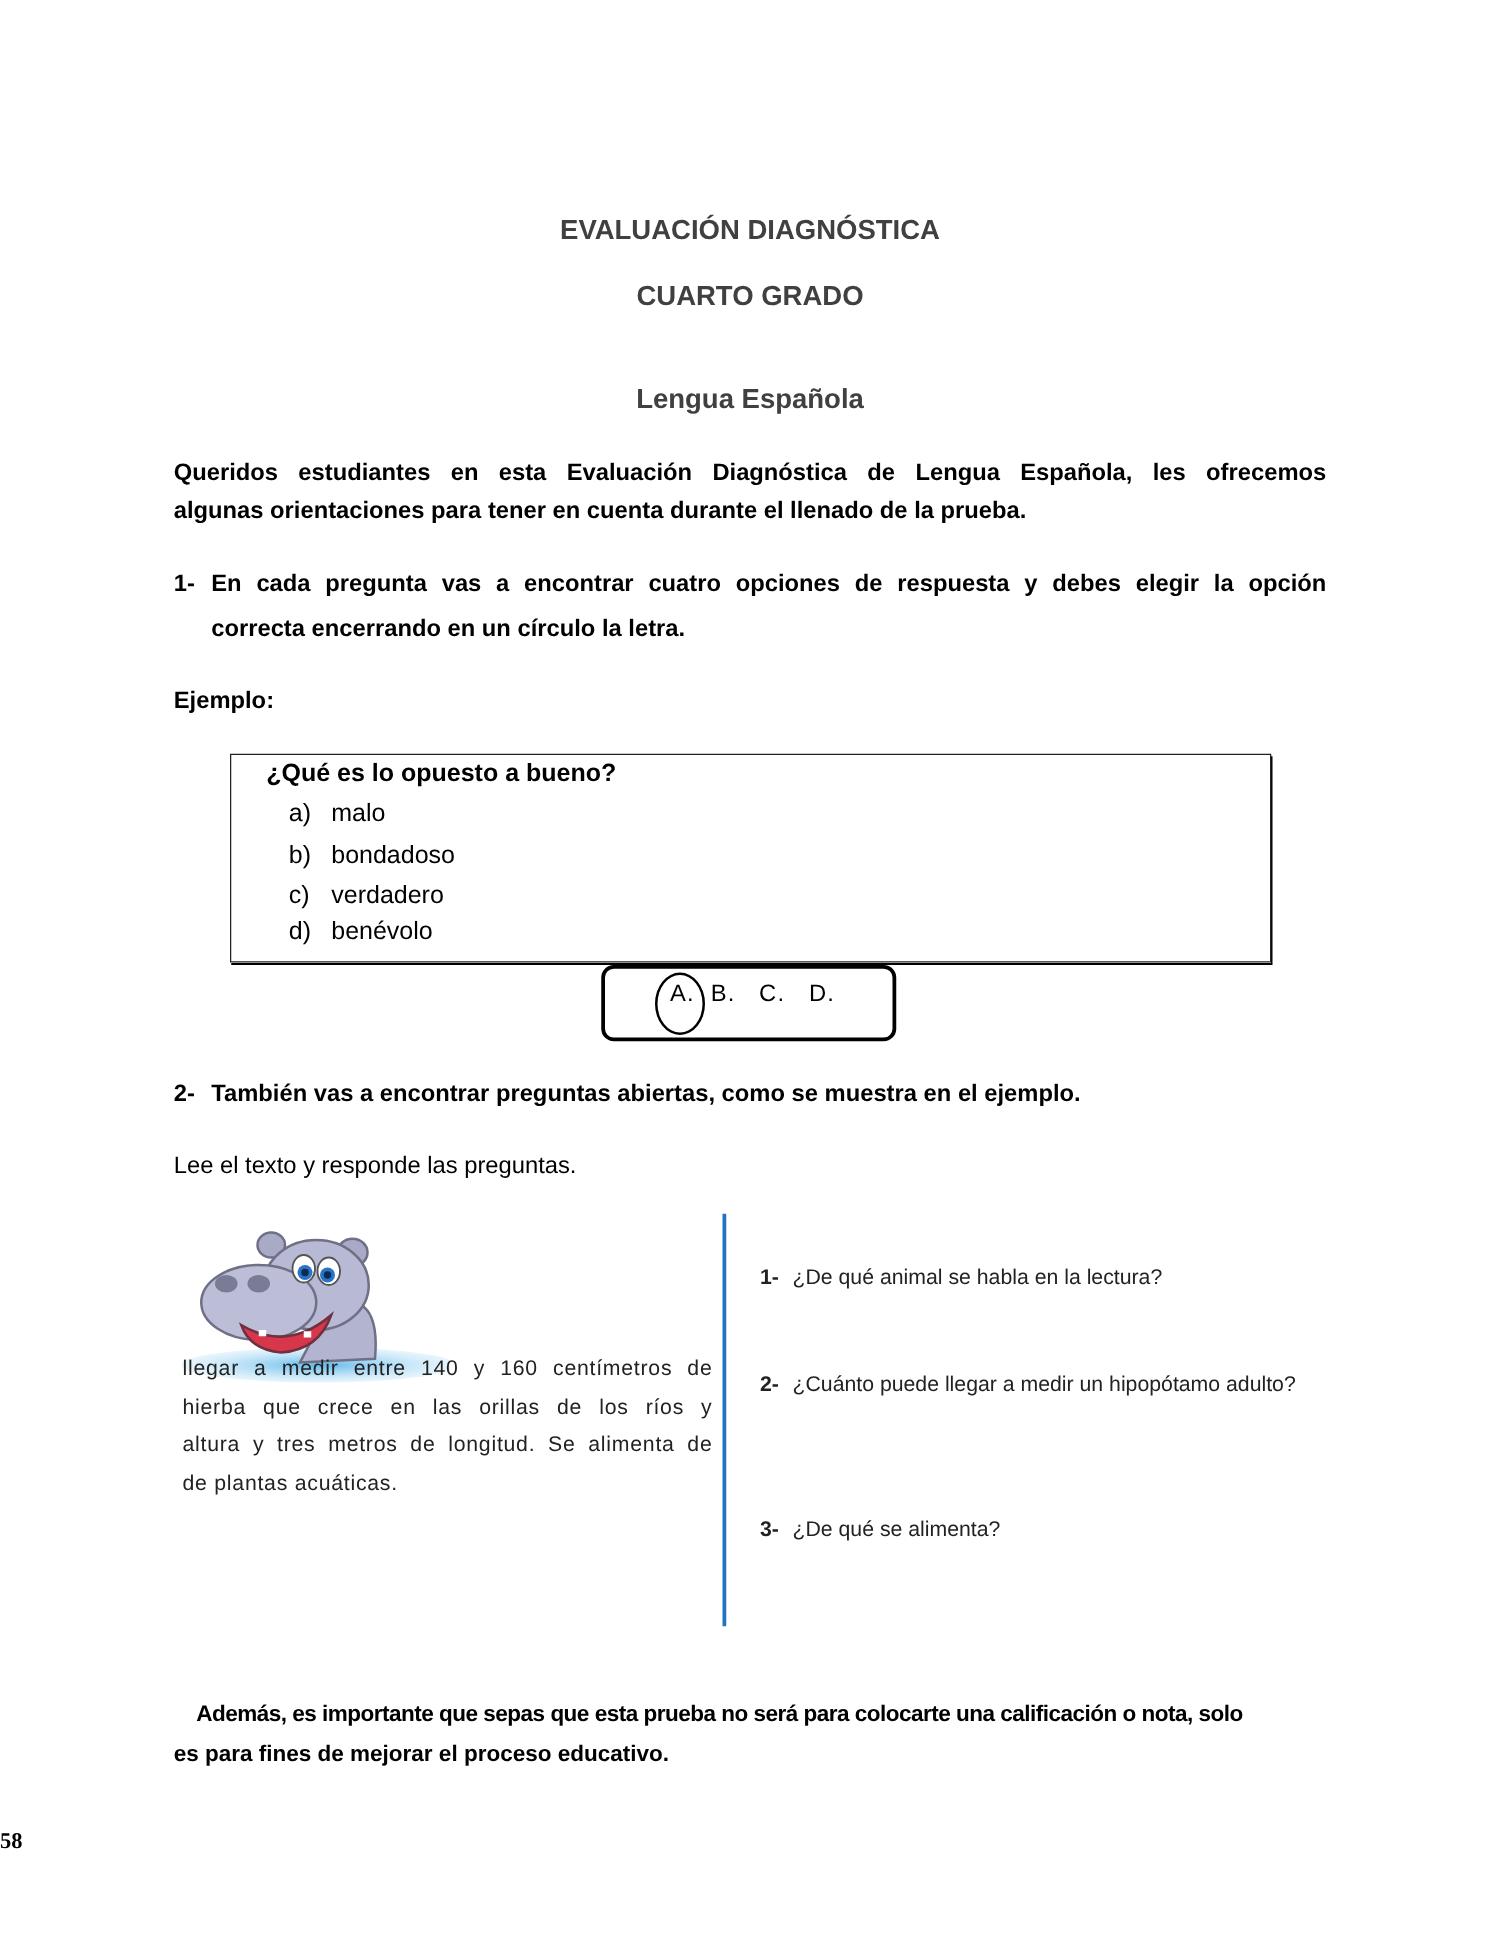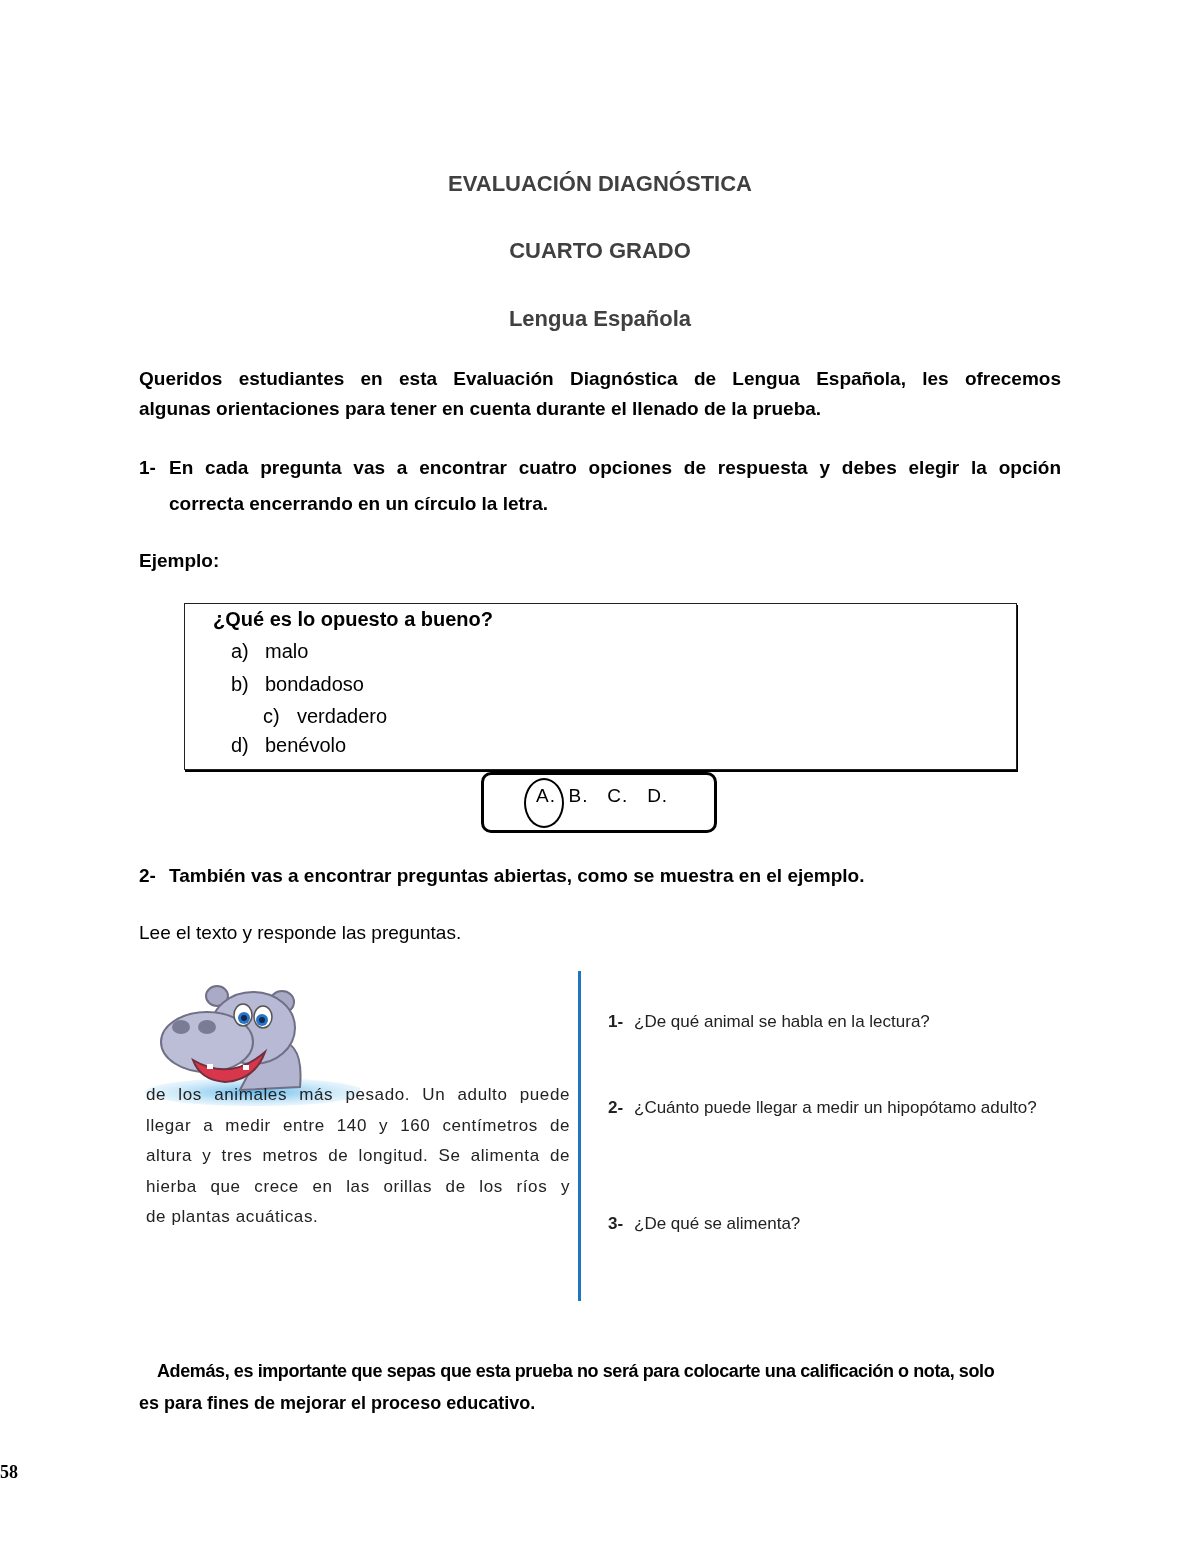--- a/index.html
+++ b/index.html
@@ -46,21 +46,21 @@
     .vline { left: 578px; top: 971px; width: 3px; height: 330px; background: #1f74c4; }
     .rq { left: 608px; font-size: 17px; line-height: 30px; color: #222; }
     .rq .n { position: absolute; left: 0; font-weight: bold; }
     .rq .t { display: block; margin-left: 26px; width: 420px; }
     .pagenum { left: 0; width: 1200px; text-align: left; top: 1462px; font-size: 18px; font-weight: bold; font-family: "Liberation Serif", serif; }
   </style>
 </head>
 <body>
 
 <div class="abs title" style="top:171px;">EVALUACIÓN DIAGNÓSTICA</div>
-<div class="abs title" style="top:238px;">CUARTO GRADO</div>
+<div class="abs title" style="top:224px;">CUARTO GRADO</div>
 <div class="abs title" style="top:306px;">Lengua Española</div>
 
 <div class="abs para" style="left:139px; top:364px; width:922px;">
   <div class="justify-full">Queridos estudiantes en esta Evaluación Diagnóstica de Lengua Española, les ofrecemos</div>
   <div>algunas orientaciones para tener en cuenta durante el llenado de la prueba.</div>
 </div>
 
 <div class="abs para" style="left:139px; top:450px; width:922px; line-height:36px;">
   <span class="item-num">1-</span>
   <div style="margin-left:30px;">
@@ -72,21 +72,21 @@
 <div class="abs para" style="left:139px; top:546px;">Ejemplo:</div>
 
 <div class="abs q-box">
   <div class="abs q-title">¿Qué es lo opuesto a bueno?</div>
   <div class="abs q-opt" style="top:36px;">
     <span class="lab">a)</span><span>malo</span>
   </div>
   <div class="abs q-opt" style="top:69px;">
     <span class="lab">b)</span><span>bondadoso</span>
   </div>
-  <div class="abs q-opt" style="top:101px;margin-left:32px;">
+  <div class="abs q-opt" style="top:101px;">
     <span class="lab">c)</span><span>verdadero</span>
   </div>
   <div class="abs q-opt" style="top:130px;">
     <span class="lab">d)</span><span>benévolo</span>
   </div>
 </div>
 
 <div class="abs ans-box">
   <div class="abs ans-letters" style="white-space:pre;">A.  B.   C.   D.</div>
 </div>
@@ -127,24 +127,23 @@
     <circle cx="99" cy="46" r="3" fill="#0d2a52"></circle>
     <circle cx="117" cy="48" r="3" fill="#0d2a52"></circle>
 
     <path d="M48 88 Q85 110 120 80 Q110 108 80 110 Q55 108 48 88 Z" fill="#d8364a" stroke="#6f3040" stroke-width="2"></path>
     <rect x="62" y="92" width="6" height="5" fill="#fff"></rect>
     <rect x="98" y="93" width="6" height="5" fill="#fff"></rect>
   </svg>
 </div>
 
 <div class="abs reading">
-  <div class="justify-full">de los animales más pesado. Un adulto puede</div>
   <div class="justify-full">llegar a medir entre 140 y 160 centímetros de</div>
+  <div class="justify-full">hierba que crece en las orillas de los ríos y</div>
   <div class="justify-full">altura y tres metros de longitud. Se alimenta de</div>
-  <div class="justify-full">hierba que crece en las orillas de los ríos y</div>
   <div>de plantas acuáticas.</div>
 </div>
 
 <div class="abs vline"></div>
 
 <div class="abs rq" style="top:1007px;">
   <span class="n">1-</span>
   <span class="t">¿De qué animal se habla en la lectura?</span>
 </div>
 <div class="abs rq" style="top:1093px;">

